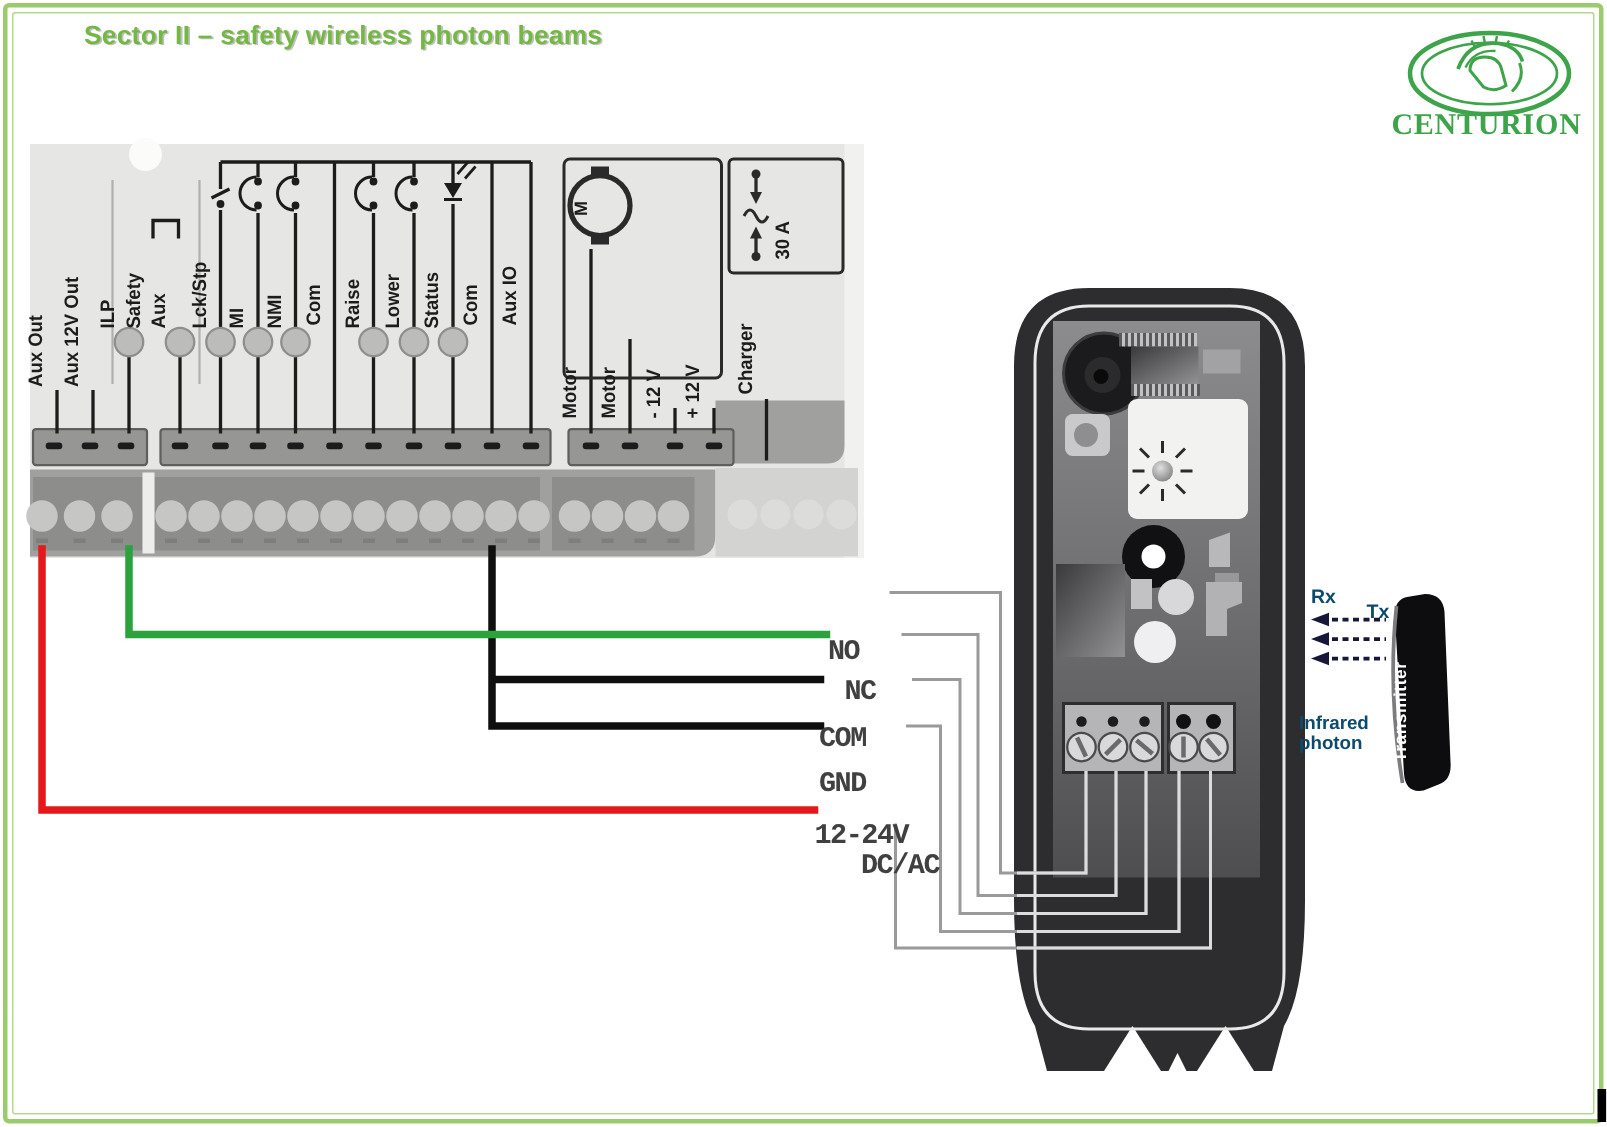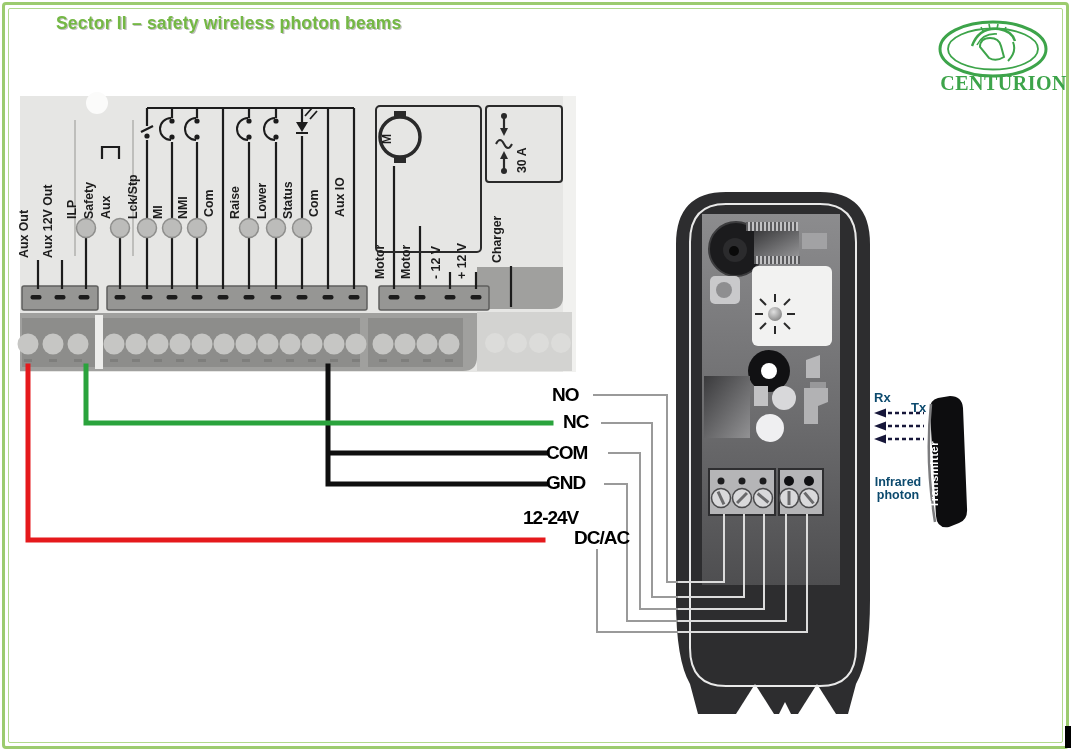--- a/index.html
+++ b/index.html
@@ -5,27 +5,27 @@
   html,body{margin:0;padding:0;background:#fff;}
   #stage{position:relative;width:1071px;height:751px;background:#ffffff;overflow:hidden;
          font-family:"Liberation Sans",sans-serif;}
   .frame-outer{position:absolute;inset:2px;border:3px solid #9ccb6e;border-radius:4px;pointer-events:none;}
   .frame-inner{position:absolute;inset:8px;border:1.5px solid #b2d98c;border-radius:2px;pointer-events:none;}
   #page-title{position:absolute;left:13px;top:13px;font-size:17.5px;font-weight:bold;
       color:#74b844;letter-spacing:.2px;text-shadow:1.2px 1.2px 0 rgba(130,130,130,.5);white-space:nowrap;margin-left:43px;}
   svg{position:absolute;left:0;top:0;}
   .blabel{position:absolute;font-size:13px;font-weight:bold;color:#1c1c1c;white-space:nowrap;
       transform-origin:0 100%;transform:rotate(-90deg) scaleX(.95);line-height:14px;height:14px;}
-  .wlabel{position:absolute;font-family:Liberation Sans, sans-serif;
-      font-weight:bold;font-size:19px;line-height:20px;color:#000000;letter-spacing:-1px;white-space:nowrap;}
+  .wlabel{position:absolute;font-family:Liberation Mono, monospace;
+      font-weight:bold;font-size:19px;line-height:20px;color:#404040;letter-spacing:-1px;white-space:nowrap;margin-top:39px;}
   .txt-navy{position:absolute;color:#0c4a6e;font-weight:bold;white-space:nowrap;}
-  #beams-label{width:64px;text-align:center;font-size:12.5px;line-height:13px;}
+  #beams-label{width:64px;font-size:12.5px;line-height:13px;}
   #transmitter-label{position:absolute;color:#fff;font-size:11.5px;font-weight:bold;white-space:nowrap;
       transform-origin:0 100%;transform:rotate(-90deg);height:14px;line-height:14px;letter-spacing:.4px;}
-  #brand-text{position:absolute;left:915px;top:72px;width:152px;text-align:right;
+  #brand-text{position:absolute;left:915px;top:72px;width:152px;text-align:center;
       font-family:"Liberation Serif",serif;font-weight:bold;font-size:20px;color:#3da44a;letter-spacing:.5px;}
   #motor-m{position:absolute;font-size:12px;font-weight:bold;color:#1c1c1c;
       transform-origin:0 100%;transform:rotate(-90deg);height:14px;line-height:14px;}
   #edge-mark{position:absolute;left:1065px;top:726px;width:6px;height:22px;background:#000;}
 </style>
 </head>
 <body>
 
 <div id="stage">
 
@@ -371,21 +371,21 @@
       <div class="blabel" style="left: 413px; top: 265px;">Motor</div>
       <div class="blabel" style="left: 443px; top: 265px;">- 12 V</div>
       <div class="blabel" style="left: 469px; top: 265px;">+ 12 V</div>
       <div class="blabel" style="left: 504px; top: 249px;">Charger</div>
     </div>
   <div id="wire-labels">
       <div class="wlabel" style="left: 552px; top: 385px;">NO</div>
       <div class="wlabel" style="left: 563px; top: 412px;">NC</div>
       <div class="wlabel" style="left: 546px; top: 443px;">COM</div>
       <div class="wlabel" style="left: 546px; top: 473px;">GND</div>
-      <div class="wlabel" style="left: 523px; top: 508px; text-align: center;">12-24V</div>
+      <div class="wlabel" style="left: 543px; top: 508px; text-align: center;">12-24V</div>
       <div class="wlabel" style="left: 574px; top: 528px;">DC/AC</div>
     </div>
   <div class="blabel" id="fuse-label" style="left:529px;top:159px">30 A</div>
   <div id="motor-m" style="left:394px;top:130px">M</div>
   <div class="txt-navy" style="left:874px;top:390px;font-size:13px">Rx</div>
   <div class="txt-navy" style="left:911px;top:400px;font-size:13px">Tx</div>
   <div class="txt-navy" id="beams-label" style="left:866px;top:476px">
     <div>Infrared</div>
     <div>photon</div>
   </div>

